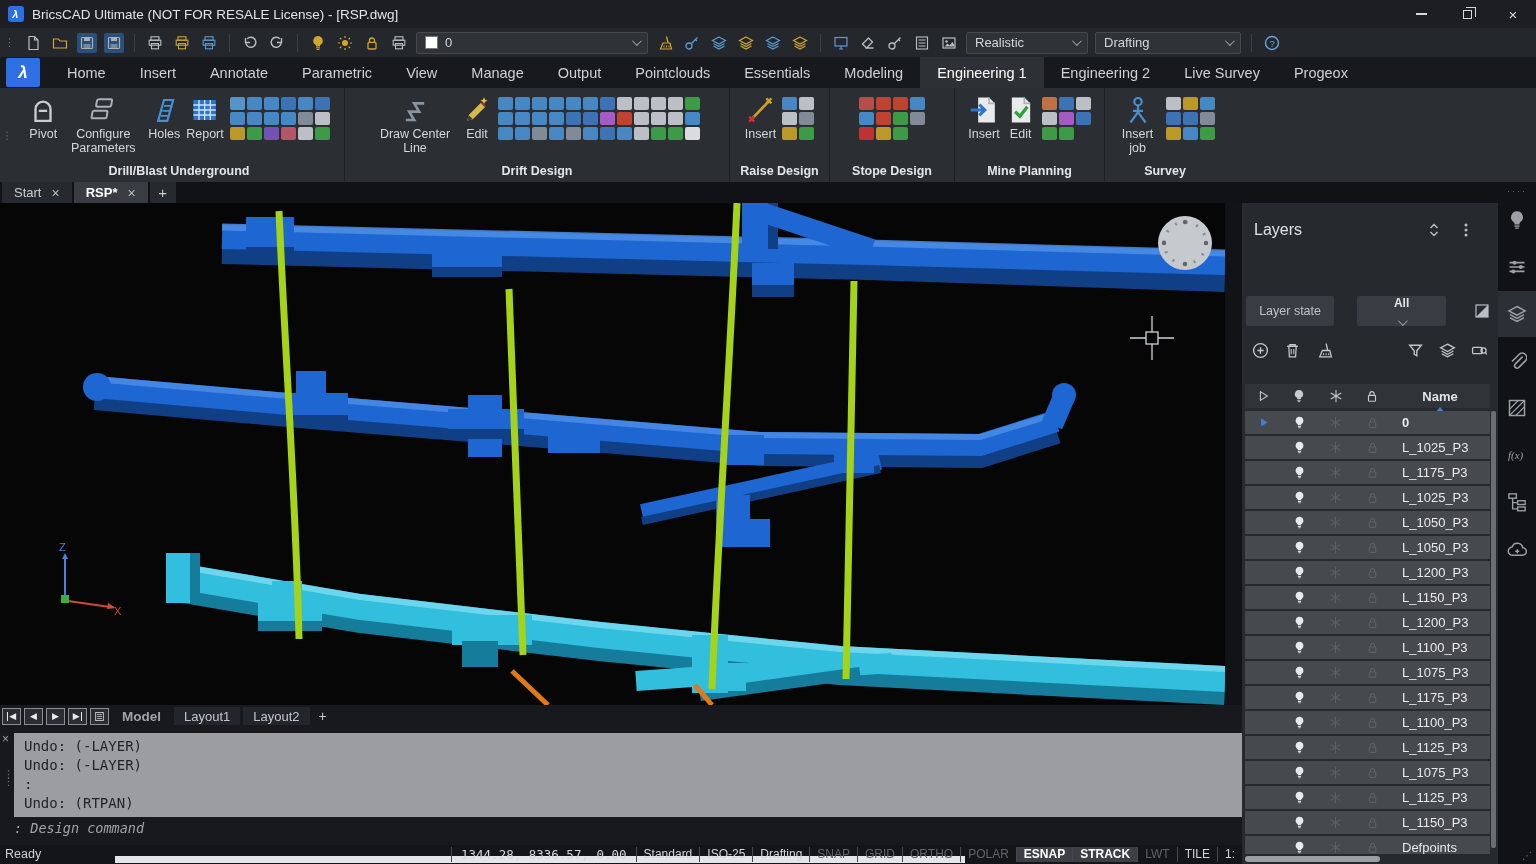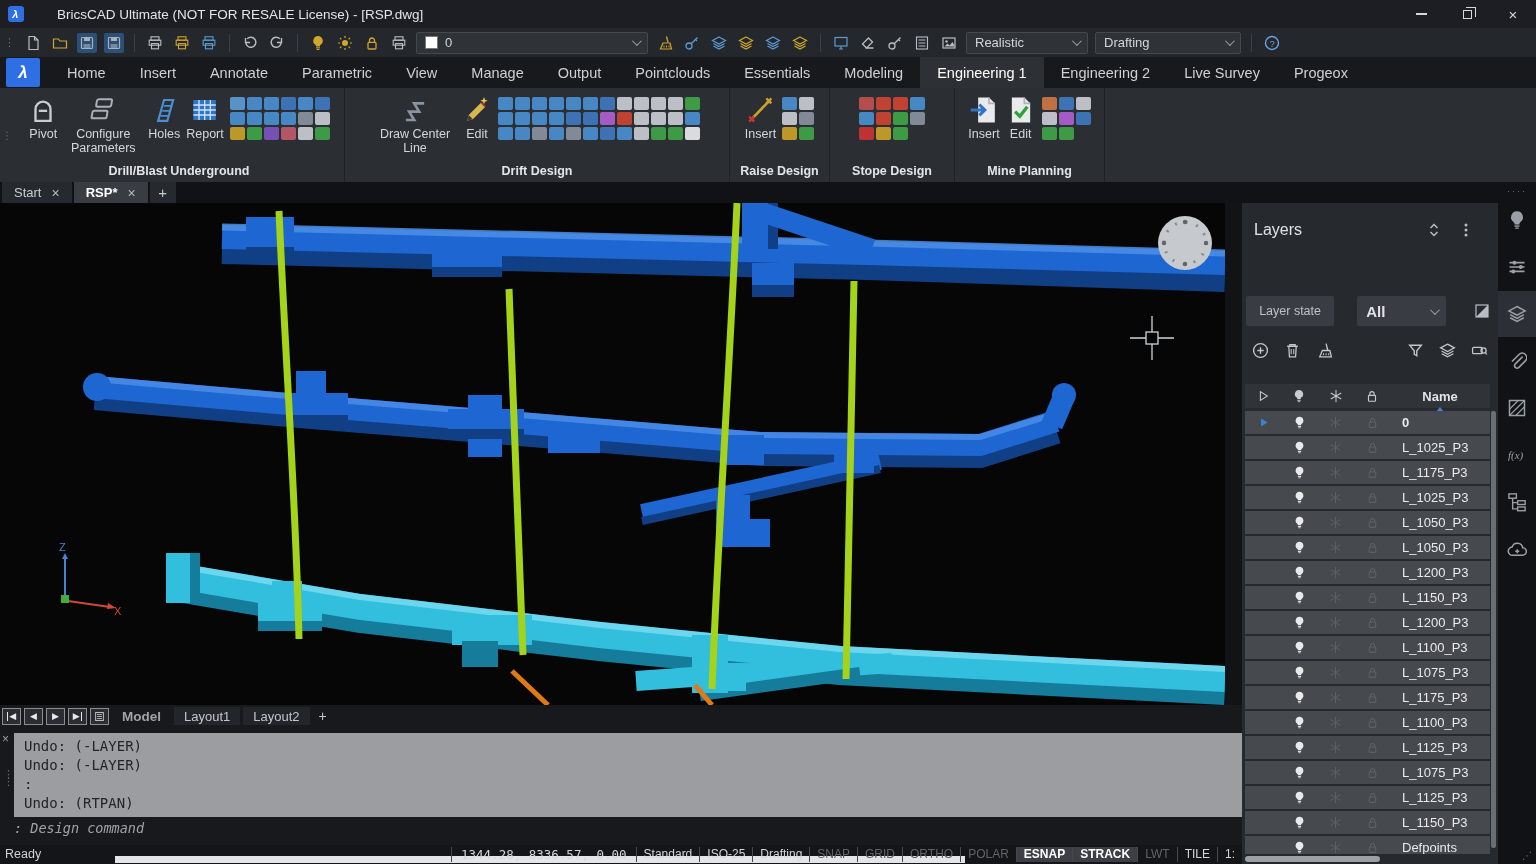--- a/index.html
+++ b/index.html
@@ -3,21 +3,21 @@
 <meta charset="utf-8">
 <style>
   * { margin:0; padding:0; box-sizing:border-box; }
   html,body { background:#000; }
   body { font-family:"Liberation Sans", sans-serif; }
   #app { position:relative; width:1536px; height:864px; overflow:hidden; background:#17191d; }
 
   
   .titlebar { position:absolute; left:0; top:0; width:1536px; height:28px; background:#1c1e23; display:flex; align-items:center; }
   .titlebar .logo { width:16px; height:16px; margin:0 8px 0 8px; }
-  .title-text { color:#e2e4e7; font-size:13.5px;margin-left:25px; }
+  .title-text { color:#e2e4e7; font-size:13.5px; }
   .win-controls { position:absolute; right:0; top:0; height:28px; display:flex; }
   .win-btn { width:46px; height:28px; display:flex; align-items:center; justify-content:center; color:#d6d8da; font-size:15px; }
   .min-glyph { width:11px; height:1.5px; background:#d6d8da; }
   .restore-glyph { width:9px; height:9px; border:1.2px solid #d6d8da; position:relative; }
   .restore-glyph:before { content:""; position:absolute; left:2px; top:-4px; width:9px; height:9px; border:1.2px solid #d6d8da; border-left:none; border-bottom:none; }
 
   
   .qtb { position:absolute; left:0; top:28px; width:1536px; height:29px; background:#24272c; display:flex; align-items:center; gap:7px; padding-left:4px; }
   .qtb .grip { color:#6e7артный; }
   .qtb .grip { color:#6e7278; font-size:11px; letter-spacing:1px; }
@@ -103,21 +103,21 @@
   .lp-title { position:absolute; left:12px; top:4px; color:#e0e3e6; font-size:16px; }
   .lp-updown { position:absolute; right:56px; top:5px; color:#b9bec4; }
   .lp-kebab { position:absolute; right:24px; top:5px; color:#b9bec4; }
   .lp-updown svg, .lp-kebab svg { width:16px; height:16px; }
   .lp-search { position:absolute; left:4px; top:54px; width:228px; height:30px; background:#393d43; border-radius:2px; display:flex; align-items:center; padding:0 8px; gap:7px; }
   .lp-search svg { width:14px; height:14px; color:#8a8f95; flex:0 0 auto; }
   .lp-search input { background:transparent; border:none; outline:none; color:#c9ccd0; font-size:13px; width:100%; font-family:"Liberation Sans",sans-serif; }
   .lp-search input::placeholder { color:#85898f; }
   .lp-controls { position:absolute; left:4px; top:93px; width:248px; height:30px; display:flex; gap:23px; }
   .lp-statebtn { width:92px; height:30px; background:#393d43; border-radius:2px; color:#bfc2c7; font-size:12.5px; display:flex; align-items:center; justify-content:center; gap:3px; }
-  .lp-allsel { width:92px; height:30px; background:#393d43; border-radius:2px; color:#e2e4e7; font-size:15px; font-weight:bold; display:flex; align-items:center; padding:0 9px; }
+  .lp-allsel { width:92px; height:30px; background:#393d43; border-radius:2px; color:#e2e4e7; font-size:12px; font-weight:bold; display:flex; align-items:center; padding:0 9px;flex-direction:column; }
   .lp-allsel .dd-label { flex:1; }
   .lp-halfbtn { width:26px; height:26px; margin-top:2px; display:flex; align-items:center; justify-content:center; color:#b9bec4; }
   .lp-toolbar { position:absolute; left:10px; top:139px; width:236px; display:flex; align-items:center; gap:15px; color:#c3c7cc; }
   .lp-toolbar svg { width:17px; height:17px; }
   .lp-toolbar .spacer { flex:1; }
   .lhead { position:absolute; left:3px; top:181px; width:245px; height:24px; background:#303338; display:grid; grid-template-columns:36px 36px 37px 36px 1fr; align-items:center; color:#c8cbd0; }
   .lhead .hic { display:flex; justify-content:center; }
   .lhead svg { width:14px; height:14px; }
   .lhead .hname { text-align:center; color:#e2e4e7; font-size:13px; font-weight:bold; position:relative; }
   .sort-tri { position:absolute; left:50%; bottom:-9px; margin-left:-5px; width:0; height:0; border-left:5px solid transparent; border-right:5px solid transparent; border-bottom:6px solid #3b82d0; }
@@ -696,20 +696,42 @@
             <span class="gcell" style="background: rgb(176, 95, 208);"></span>
             <span class="gcell" style="background: rgb(63, 120, 192);"></span>
             <span class="gcell" style="background: rgb(63, 165, 70);"></span>
             <span class="gcell" style="background: rgb(63, 165, 70);"></span>
             <span class="gcell" style="background: transparent;"></span>
           </div>
       </div>
       <div class="rpanel-title">Mine Planning</div>
     </div>
 
+    <div class="rpanel" style="width:120px; border-right:none">
+      <div class="rpanel-content">
+        <div class="bigbtn">
+            <svg>
+              <use href="#s-person"></use>
+            </svg>
+            <span class="blabel" style="max-width:44px">Insert job</span>
+          </div>
+        <div class="ggrid g-survey">
+            <span class="gcell" style="background: rgb(201, 205, 210);"></span>
+            <span class="gcell" style="background: rgb(201, 162, 39);"></span>
+            <span class="gcell" style="background: rgb(74, 143, 208);"></span>
+            <span class="gcell" style="background: rgb(63, 120, 192);"></span>
+            <span class="gcell" style="background: rgb(63, 120, 192);"></span>
+            <span class="gcell" style="background: rgb(138, 147, 160);"></span>
+            <span class="gcell" style="background: rgb(201, 162, 39);"></span>
+            <span class="gcell" style="background: rgb(74, 143, 208);"></span>
+            <span class="gcell" style="background: rgb(63, 165, 70);"></span>
+          </div>
+      </div>
+      <div class="rpanel-title">Survey</div>
+    </div>
   </div>
 
   <div class="doctabs">
     <div class="dtab">
         <span>Start</span>
         <span class="x">×</span>
       </div>
     <div class="dtab active">
         <span>RSP*</span>
         <span class="x">×</span>

